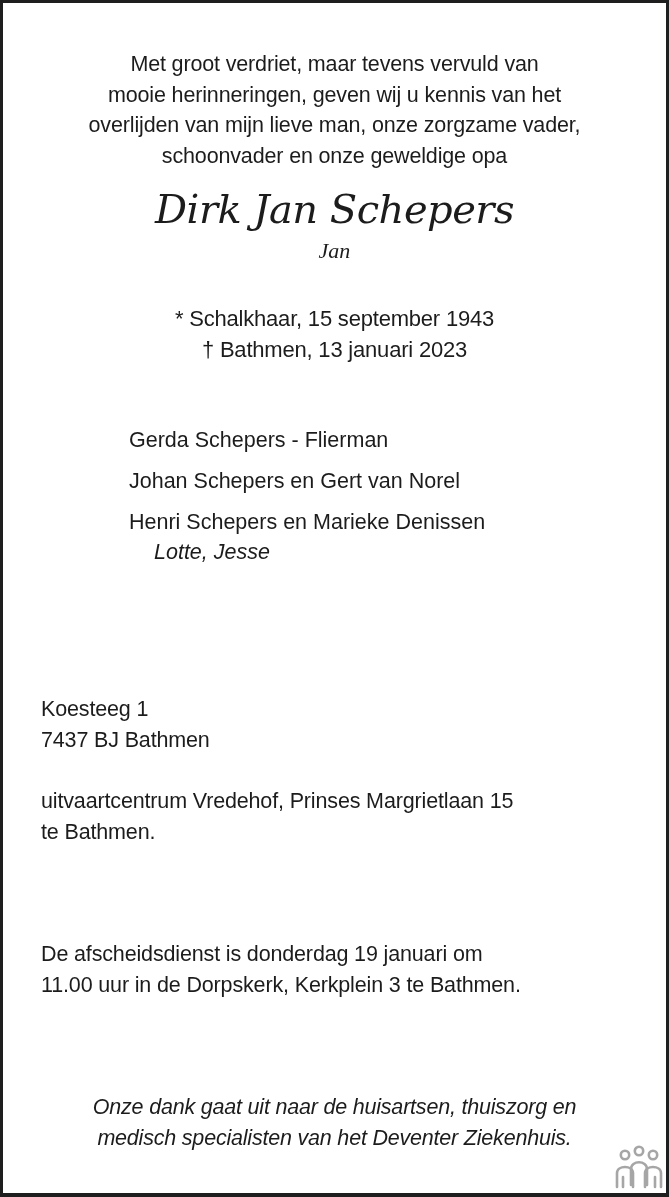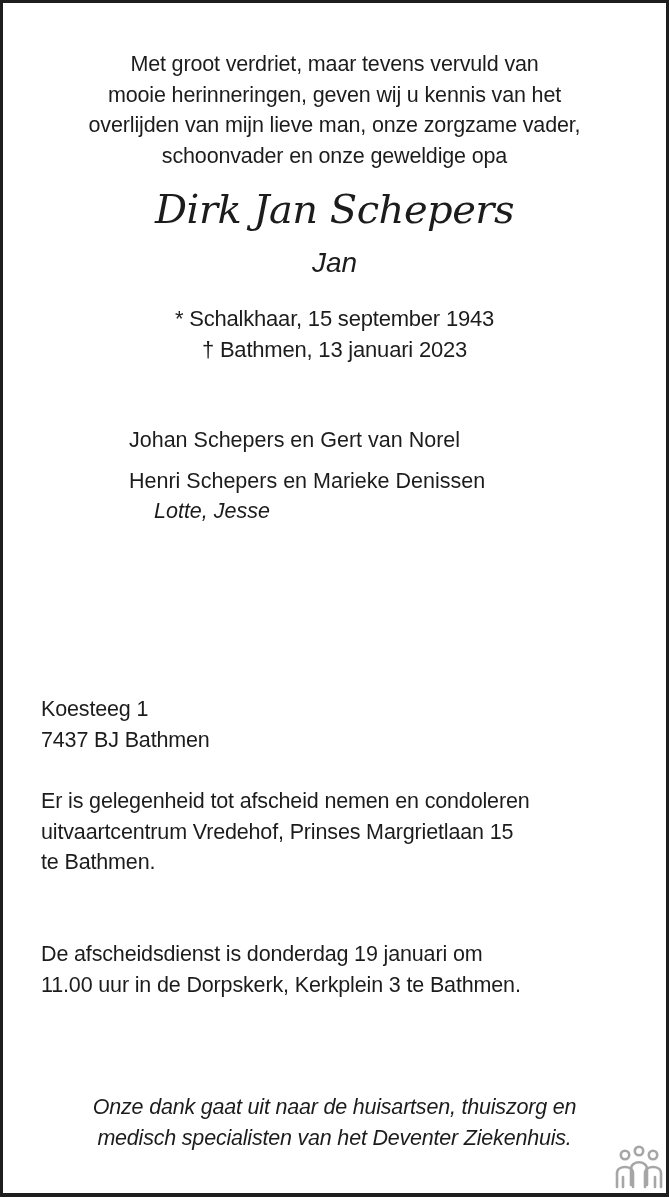--- a/index.html
+++ b/index.html
@@ -15,22 +15,22 @@
       font-family: "Liberation Sans", "DejaVu Sans", sans-serif;
     }
     .abs { position: absolute; }
     .center { left: 0; right: 0; text-align: center; }
     .intro { top: 46px; font-size: 21.5px; line-height: 30.5px; letter-spacing: -0.15px; }
     .name {
       top: 180px; font-family: "DejaVu Serif", "Liberation Serif", serif;
       font-style: italic; font-size: 40px; line-height: 52px; letter-spacing: -0.5px;
     }
     .nick {
-      top: 240px; font-family: Liberation Sans, sans-serif;
-      font-style: italic; font-size: 28px; line-height: 40px;
+      top: 228px; font-family: Liberation Serif, serif;
+      font-style: italic; font-size: 22px; line-height: 40px;
     }
     .dates { top: 300px; font-size: 22px; line-height: 31px; letter-spacing: -0.2px; }
     .family { left: 126px; top: 422px; font-size: 21.5px; }
     .fam-item { margin: 0 0 11px 0; }
     .fam-name { line-height: 30px; display: block; }
     .fam-sub { display: block; font-style: italic; padding-left: 25px; line-height: 30px; }
     .left-block { left: 38px; right: 20px; font-size: 21.5px; line-height: 30.5px; letter-spacing: -0.15px; }
     .address { top: 691px; }
     .p1 { top: 783px; }
     .p2 { top: 936px; }
@@ -53,35 +53,37 @@
   <div class="abs center name">Dirk Jan Schepers</div>
   <div class="abs center nick">Jan</div>
 
   <div class="abs center dates">
     <div>* Schalkhaar, 15 september 1943</div>
     <div>† Bathmen, 13 januari 2023</div>
   </div>
 
   <div class="abs family">
     <div class="fam-item">
+      <span class="fam-name">Gerda Schepers - Flierman</span>
+    </div>
+    <div class="fam-item">
       <span class="fam-name">Johan Schepers en Gert van Norel</span>
     </div>
     <div class="fam-item">
       <span class="fam-name">Henri Schepers en Marieke Denissen</span>
       <span class="fam-sub">Lotte, Jesse</span>
     </div>
   </div>
 
   <div class="abs left-block address">
     <div>Koesteeg 1</div>
     <div>7437 BJ Bathmen</div>
   </div>
 
   <div class="abs left-block p1">
-    <div>Er is gelegenheid tot afscheid nemen en condoleren</div>
     <div>uitvaartcentrum Vredehof, Prinses Margrietlaan 15</div>
     <div>te Bathmen.</div>
   </div>
 
   <div class="abs left-block p2">
     <div>De afscheidsdienst is donderdag 19 januari om</div>
     <div>11.00 uur in de Dorpskerk, Kerkplein 3 te Bathmen.</div>
   </div>
 
 

